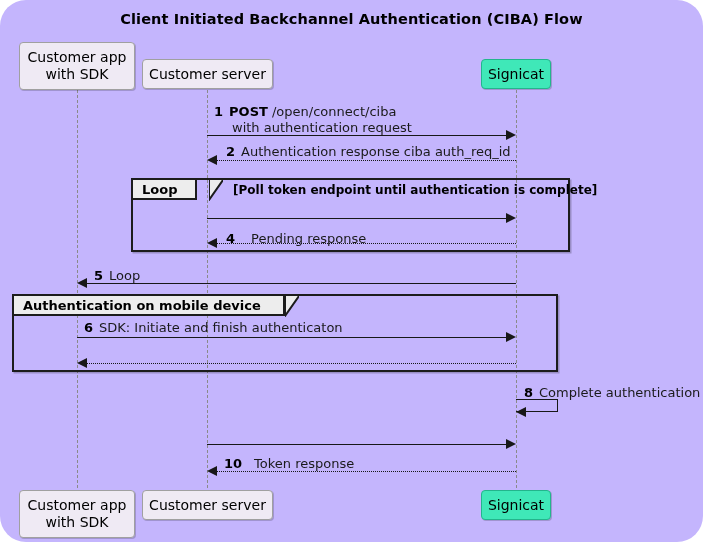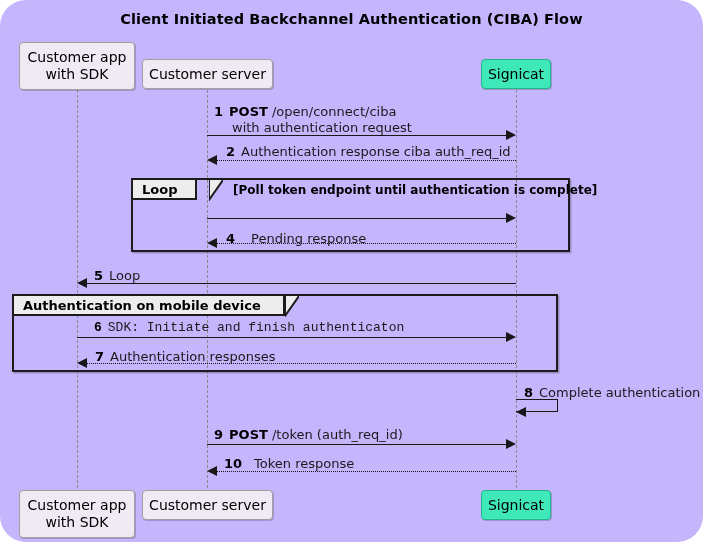--- a/index.html
+++ b/index.html
@@ -200,41 +200,35 @@
 
   <div class="fragment" style="left:12px; top:294px; width:546px; height:78px;"></div>
   <div class="fragment-tab" style="left:14px; top:296px; width:271px; height:20px;">
     <span>Authentication on mobile device</span>
   </div>
   <svg style="position:absolute; left:285px; top:296px;" width="14" height="21">
     <polygon points="0,0 14,0 0,20" fill="#EDEDED"></polygon>
     <polyline points="14,0 0,20 0,0" fill="none" stroke="#1c1c1c" stroke-width="2"></polyline>
   </svg>
 
-  <div class="msg-label" style="left:94px; top:320px;font-family:Liberation Mono, monospace;">
+  <div class="msg-label" style="left:84px; top:320px;">
     <span class="seq">6</span><span style="margin-left:6px;">SDK: Initiate and finish authenticaton</span>
   </div>
   <div class="msg-line" style="left:77px; top:337px; width:430px;"></div>
   <div class="arrowhead right" style="left:506px; top:332px;"></div>
 
-  <div class="msg-label" style="left:95px; top:349px;">
-    <span class="seq">7</span><span style="margin-left:6px;">Authentication responses</span>
-  </div>
   <div class="msg-line dotted" style="left:87px; top:363px; width:429px;"></div>
   <div class="arrowhead left" style="left:77px; top:358px;"></div>
 
   <div class="msg-label" style="left:524px; top:385px;">
     <span class="seq">8</span><span style="margin-left:6px;">Complete authentication</span>
   </div>
   <div class="self-msg" style="left:516px; top:399px; width:42px; height:13px;"></div>
   <div class="arrowhead left" style="left:516px; top:407px;"></div>
 
-  <div class="msg-label" style="left:214px; top:427px;">
-    <span class="seq">9</span><span class="bold" style="margin-left:6px;">POST</span><span> /token (auth_req_id)</span>
-  </div>
   <div class="msg-line" style="left:207px; top:444px; width:300px;"></div>
   <div class="arrowhead right" style="left:506px; top:439px;"></div>
 
   <div class="msg-label" style="left:224px; top:456px;">
     <span class="seq">10</span><span style="margin-left:12px;">Token response</span>
   </div>
   <div class="msg-line dotted" style="left:217px; top:471px; width:299px;"></div>
   <div class="arrowhead left" style="left:207px; top:466px;"></div>
 
   <div class="participant" style="left:19px; top:490px; width:116px; height:48px; flex-direction:column;">

